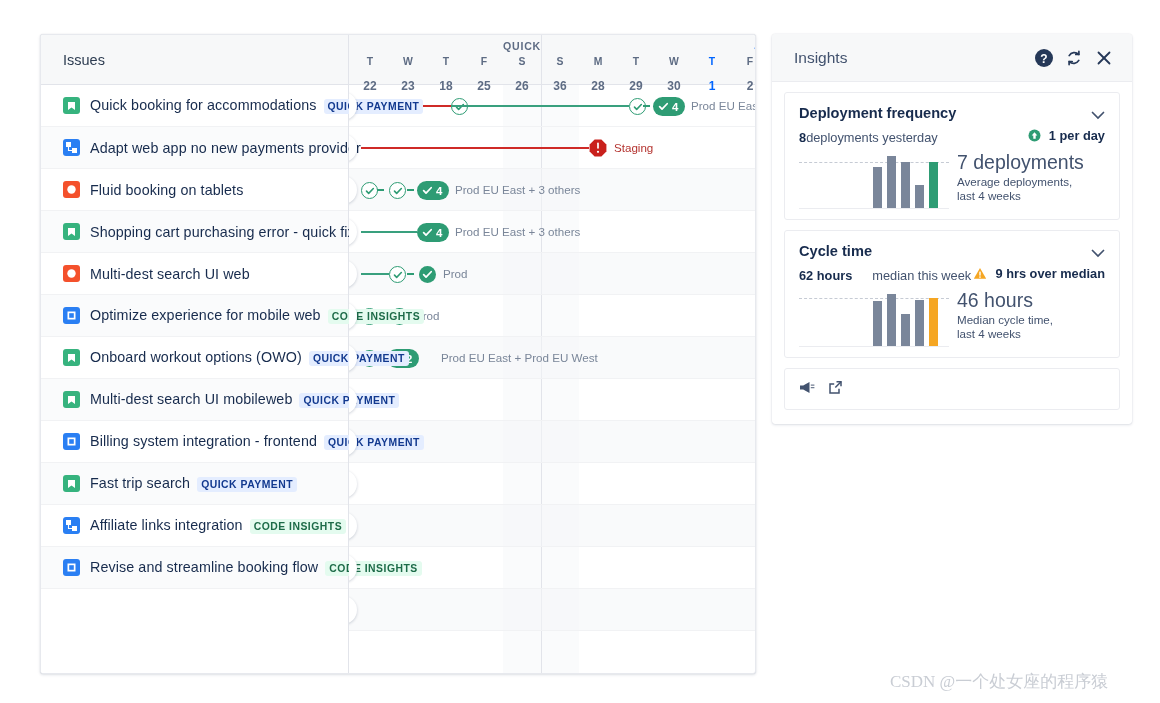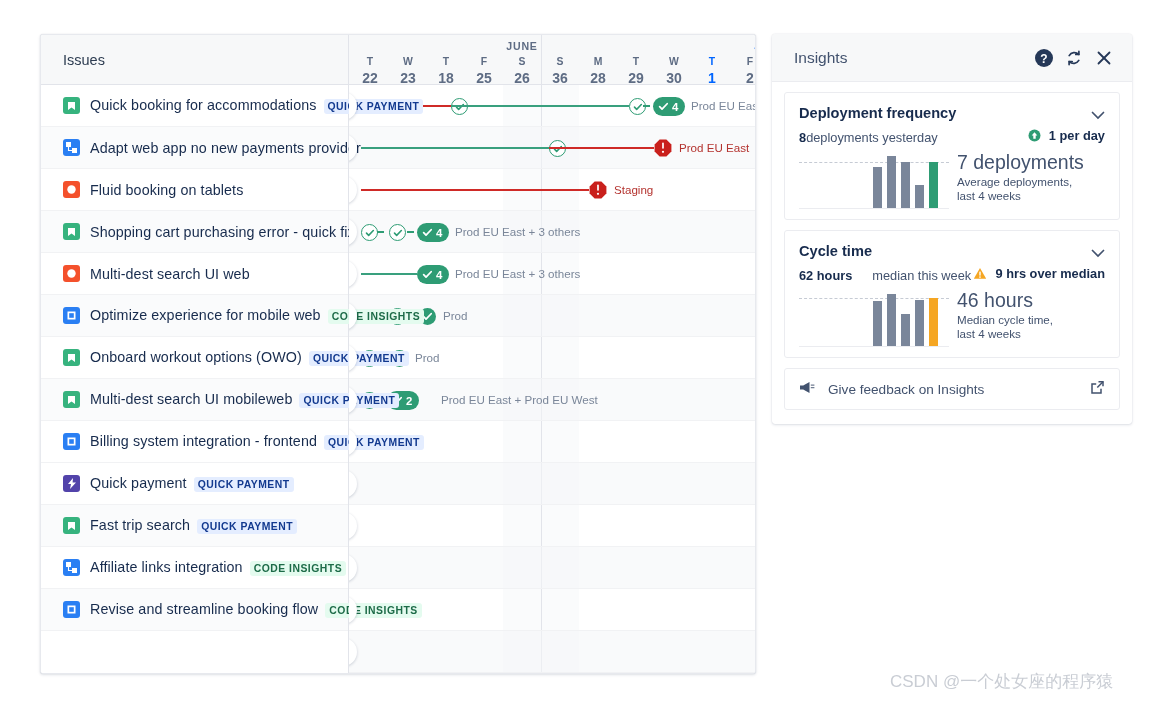--- a/index.html
+++ b/index.html
@@ -70,21 +70,21 @@
   .month {
     position: absolute; top: 5px; font-size: 10.6px; font-weight: bold;
     letter-spacing: .8px; color: #5e6c84; text-align: center;
   }
   .month.cur { color: #0065ff; }
   .daycol {
     position: absolute; top: 21px; width: 38px; text-align: center;
     font-size: 10.4px; font-weight: bold; color: #5e6c84; line-height: 12px;
   }
   .daycol.cur { color: #0065ff; }
-  .daycol .dn { font-size: 14px; display: block; margin-top: 4px; }
+  .daycol .dn { font-size: 12px; display: block; margin-top: 12px; }
 
   .grid-band {
     position: absolute; top: 50px; bottom: 0;
     background: #fafbfc; pointer-events: none;
   }
   .month-sep { position: absolute; top: 0; bottom: 0; width: 1px; background: #e2e4ea; }
 
   .chart-rows { position: absolute; left: 0; right: 0; top: 50px; bottom: 0; }
   .crow { height: 42px; position: relative; border-bottom: 1px solid #f1f2f4; }
   .crow.alt { background: rgba(244,245,247,.55); }
@@ -157,21 +157,21 @@
   .feedback {
     margin: 10px 12px 0 12px; border: 1px solid #ebecf0; border-radius: 3px;
     height: 42px; display: flex; align-items: center; padding: 0 14px;
     gap: 12px; cursor: pointer;
   }
   .fb-text { font-size: 13.6px; color: #42526e; flex: 1; }
 
   .watermark {
     position: absolute; left: 890px; top: 670px;
     font-size: 17px; color: #c9cdd4; white-space: nowrap;
-    font-family: Liberation Sans, sans-serif;
+    font-family: Liberation Serif, serif;
   }
 </style>
 </head>
 <body>
 
 <div class="canvas">
 
   <div class="board">
 
     <div class="issues-col">
@@ -248,28 +248,20 @@
           </div>
           <div class="issue-row">
             <span class="itype t-task">
               <svg width="9" height="9" viewBox="0 0 9 9">
                 <rect x="0.5" y="0.5" width="8" height="8" fill="#fff"></rect>
                 <rect x="2.2" y="2.2" width="4.6" height="4.6" fill="#2a7ff3"></rect>
               </svg>
             </span>
             <span class="isummary">Billing system integration - frontend<span class="lbl blue">QUICK PAYMENT</span></span>
           </div>
-          <div class="issue-row">
-            <span class="itype t-epic">
-              <svg width="8" height="11" viewBox="0 0 8 11">
-                <path d="M5 0 0 6h3l-1 5 6-6.5H4.6z" fill="#fff"></path>
-              </svg>
-            </span>
-            <span class="isummary">Quick payment<span class="lbl blue">QUICK PAYMENT</span></span>
-          </div>
           <div class="issue-row alt">
             <span class="itype t-story">
               <svg width="9" height="10" viewBox="0 0 9 10">
                 <path d="M1 1h7v8L4.5 6.6 1 9z" fill="#fff"></path>
               </svg>
             </span>
             <span class="isummary">Fast trip search<span class="lbl blue">QUICK PAYMENT</span></span>
           </div>
           <div class="issue-row">
             <span class="itype t-sub">
@@ -293,21 +285,21 @@
         </div>
     </div>
 
     <div class="cal-col">
       <div id="bands">
           <div class="grid-band" style="left: 154px; width: 38px;"></div>
           <div class="grid-band" style="left: 192px; width: 38px;"></div>
         </div>
       <div class="cal-head">
         <div id="months">
-            <div class="month" style="left: 2px; width: 342px;">JUNE</div>
+            <div class="month" style="left: 2px; width: 342px;">QUICK</div>
             <div class="month cur" style="left: 344px; width: 152px;">JULY</div>
           </div>
         <div id="days">
             <div class="daycol" style="left: 2px;"><span>T</span><span class="dn">22</span></div>
             <div class="daycol" style="left: 40px;"><span>W</span><span class="dn">23</span></div>
             <div class="daycol" style="left: 78px;"><span>T</span><span class="dn">18</span></div>
             <div class="daycol" style="left: 116px;"><span>F</span><span class="dn">25</span></div>
             <div class="daycol" style="left: 154px;"><span>S</span><span class="dn">26</span></div>
             <div class="daycol" style="left: 192px;"><span>S</span><span class="dn">36</span></div>
             <div class="daycol" style="left: 230px;"><span>M</span><span class="dn">28</span></div>
@@ -334,36 +326,20 @@
               </svg>
             </div>
             <div class="dash" style="left:294px;"></div>
             <div class="counter" style="left:304px;">
               <svg width="11" height="11" viewBox="0 0 12 12">
                 <path d="M1.8 6.2 4.4 8.8 10 3" stroke="#fff" stroke-width="1.9" fill="none" stroke-linecap="round" stroke-linejoin="round"></path>
               </svg>
               <span>4</span>
             </div>
             <div class="etext" style="left:342px;">Prod EU East + 3 others</div>
-          </div>
-          <div class="crow alt">
-            <div class="pill"></div>
-            <div class="bar green" style="left:12px;width:188px;"></div>
-            <div class="node hollow" style="left:200px;">
-              <svg width="10" height="10" viewBox="0 0 12 12">
-                <path d="M1.8 6.2 4.4 8.8 10 3" stroke="#2e9c74" stroke-width="1.9" fill="none" stroke-linecap="round" stroke-linejoin="round"></path>
-              </svg>
-            </div>
-            <div class="bar red" style="left:200px;width:105px;"></div>
-            <div class="warn" style="left:305px;"><svg width="18" height="18" viewBox="0 0 18 18">
-                <polygon points="5.6,0.6 12.4,0.6 17.4,5.6 17.4,12.4 12.4,17.4 5.6,17.4 0.6,12.4 0.6,5.6" fill="#c9201c"></polygon>
-                <rect x="8.15" y="3.6" width="1.7" height="6.2" rx=".8" fill="#fff"></rect>
-                <circle cx="9" cy="12.8" r="1.1" fill="#fff"></circle>
-              </svg></div>
-            <div class="etext red" style="left:330px;">Prod EU East</div>
           </div>
           <div class="crow">
             <div class="pill"></div>
             <div class="bar red" style="left:12px;width:228px;"></div>
             <div class="warn" style="left:240px;"><svg width="18" height="18" viewBox="0 0 18 18">
                 <polygon points="5.6,0.6 12.4,0.6 17.4,5.6 17.4,12.4 12.4,17.4 5.6,17.4 0.6,12.4 0.6,5.6" fill="#c9201c"></polygon>
                 <rect x="8.15" y="3.6" width="1.7" height="6.2" rx=".8" fill="#fff"></rect>
                 <circle cx="9" cy="12.8" r="1.1" fill="#fff"></circle>
               </svg></div>
             <div class="etext red" style="left:265px;">Staging</div>
@@ -562,21 +538,20 @@
         </div>
       </div>
 
     <div class="feedback">
       <span>
         <svg width="17" height="15" viewBox="0 0 17 15" fill="#42526e">
           <path d="M1 5.5h3.2L10.5 2v11L4.2 9.5H1z"></path>
             <path d="M11.8 4.6h3.6v1.2h-3.6zM11.8 7h3.6v1.2h-3.6z" opacity=".75"></path>
           </svg>
       </span>
-      <span class="fb-text">Give feedback on Insights</span>
       <span>
         <svg width="15" height="15" viewBox="0 0 15 15" fill="none" stroke="#42526e" stroke-width="1.5">
           <path d="M8.5 1.8H13v4.5"></path>
             <path d="M13 1.8 7.3 7.5"></path>
             <path d="M11 8.8v4.2H2V4h4.2"></path>
           </svg>
       </span>
     </div>
   </div>
 

